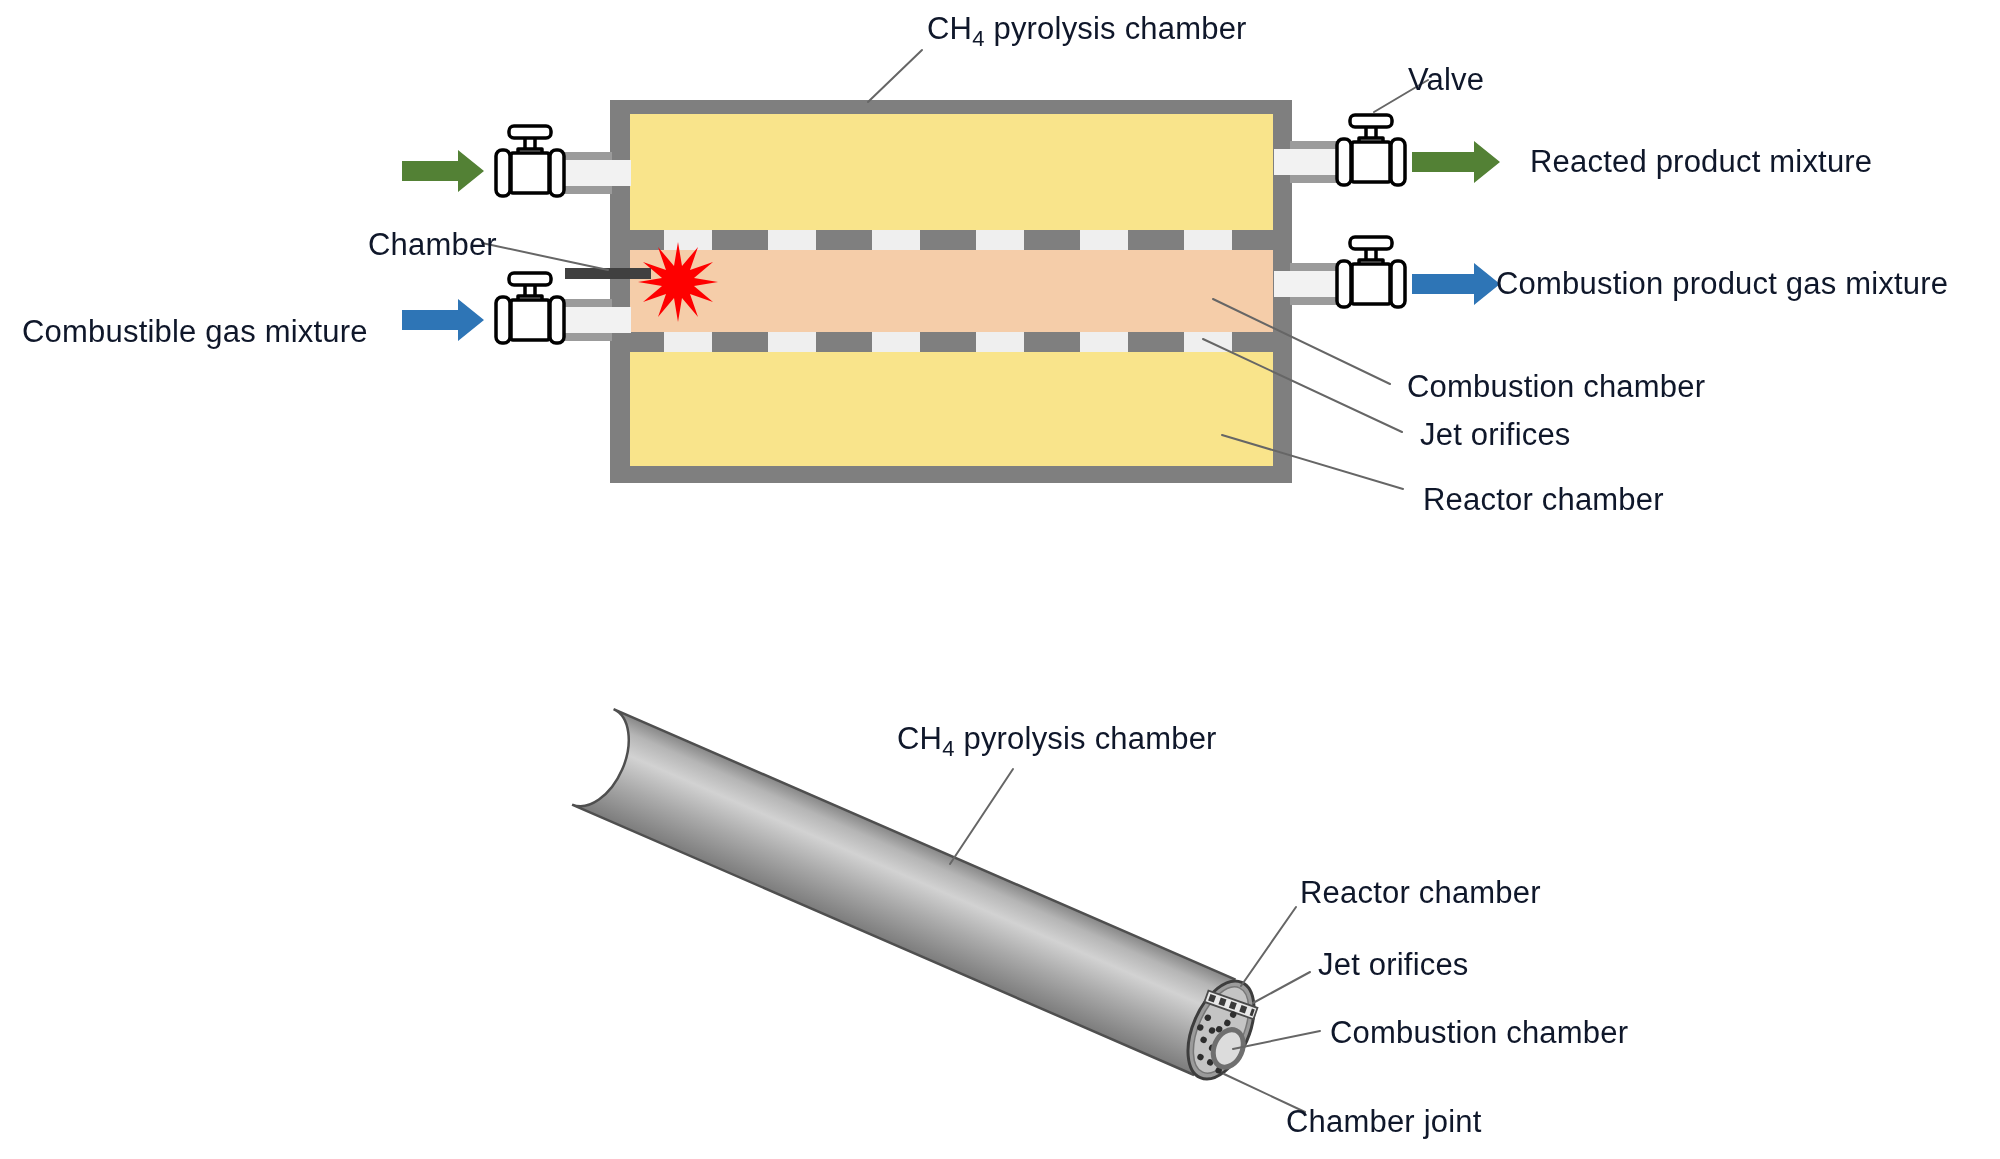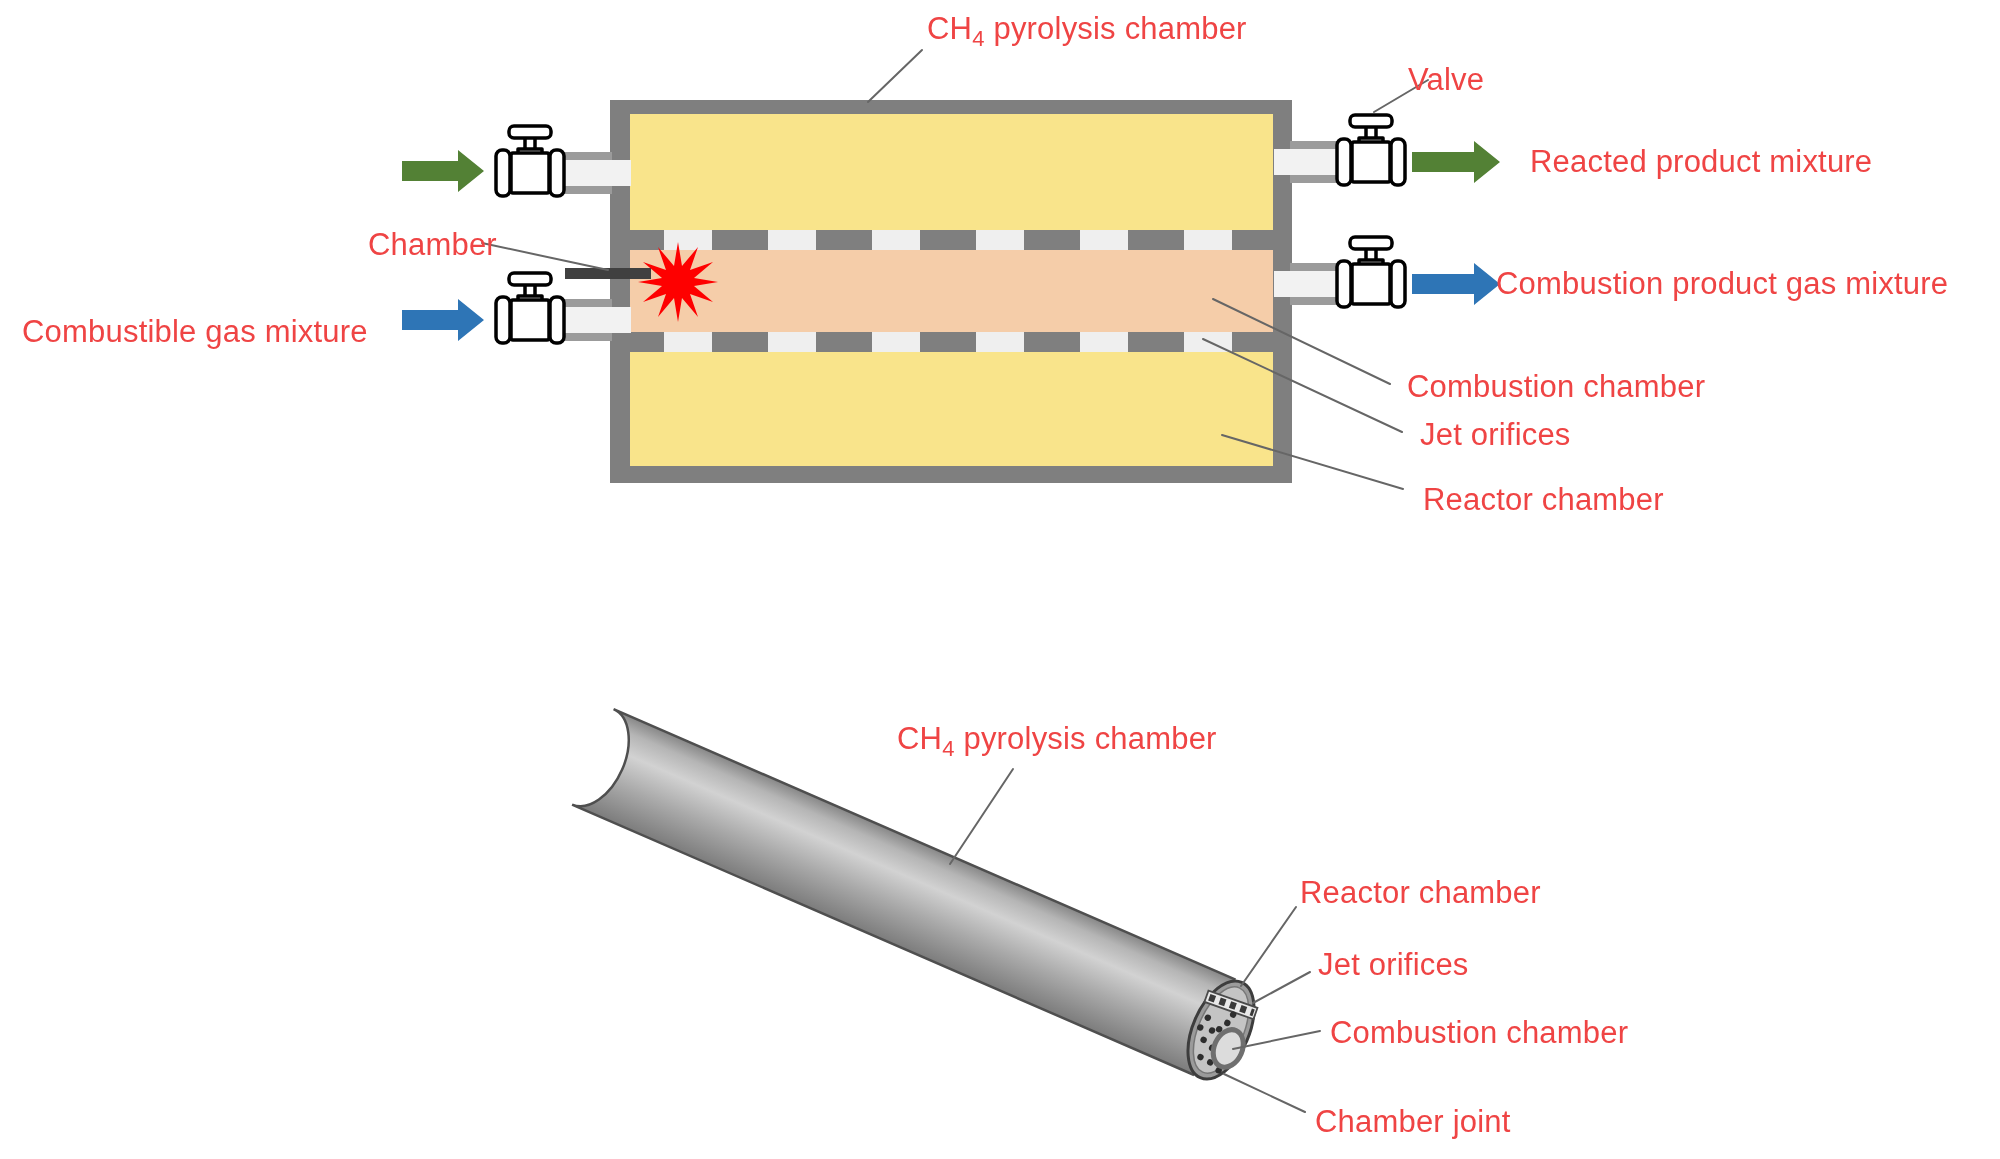--- a/index.html
+++ b/index.html
@@ -9,21 +9,21 @@
     background:#ffffff;
     font-family:"Liberation Sans", sans-serif;
     overflow:hidden;
   }
   .canvas svg{position:absolute;left:0;top:0;}
   .lbl{
     position:absolute;
     transform:translateY(-50%);
     white-space:nowrap;
     font-size:31px;
-    color:#ef4444;
+    color:#0f172a;
     letter-spacing:0.2px;
   }
   .lbl sub{
     font-size:22px;
     vertical-align:-7px;
   }
 </style>
 </head>
 <body>
 
@@ -156,15 +156,15 @@
 <div class="lbl" style="left:1423px;top:500px">Reactor chamber</div>
 
 <div class="lbl" style="left:897px;top:741px"><span>CH</span><sub>4</sub><span> pyrolysis chamber</span></div>
 
 <div class="lbl" style="left:1300px;top:893px">Reactor chamber</div>
 
 <div class="lbl" style="left:1318px;top:965px">Jet orifices</div>
 
 <div class="lbl" style="left:1330px;top:1033px">Combustion chamber</div>
 
-<div class="lbl" style="left:1315px;top:1122px">Chamber joint</div>
+<div class="lbl" style="left:1286px;top:1122px">Chamber joint</div>
 
 </div>
 
 </body></html>

